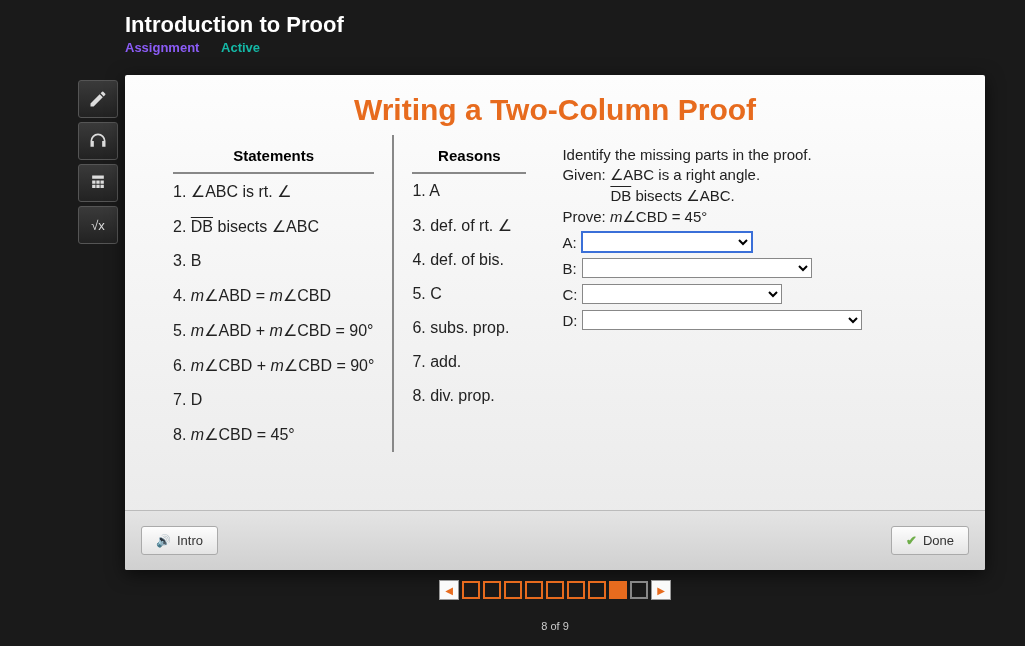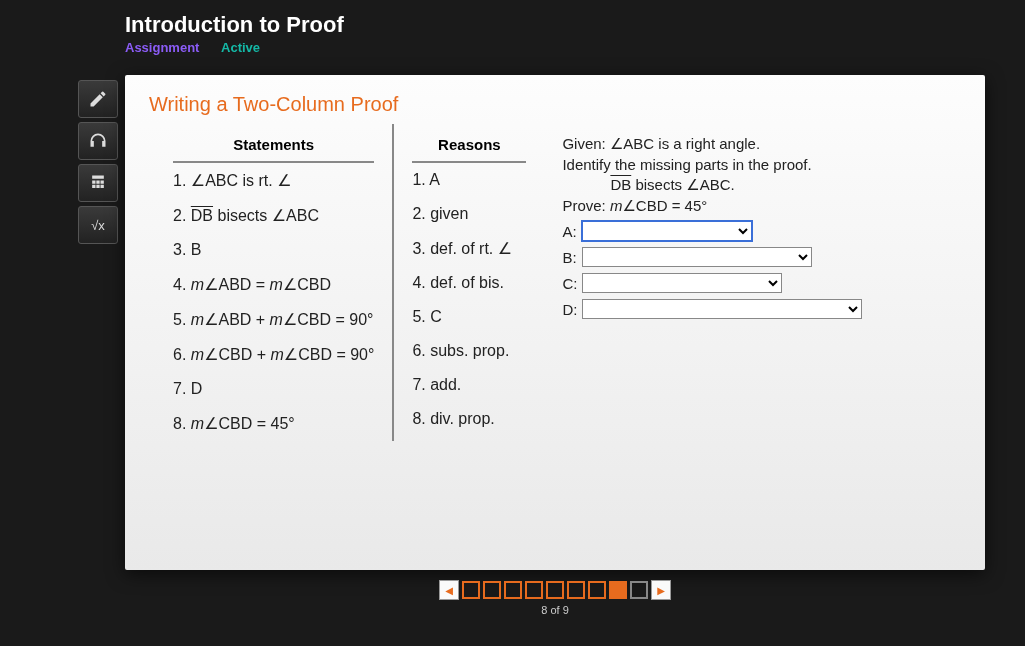--- a/index.html
+++ b/index.html
@@ -54,22 +54,23 @@
     width: 860px;
     height: 495px;
     background: linear-gradient(#fdfdfd,#e9e9e9);
     border-radius: 2px;
     box-shadow: 0 4px 18px rgba(0,0,0,.6);
     overflow: hidden;
   }
   .card-title {
     padding: 18px 24px 8px 24px;
     color: #e76b1e;
-    font-size: 20px;
-    font-weight: normal;
+    font-size: 30px;
+    font-weight: bold;
+    text-align: center;
   }
   .card-body {
     display: flex;
     padding: 0 10px;
   }
   .proof-table {
     display: flex;
     margin-left: 20px;
   }
   .col {
@@ -157,21 +158,21 @@
     font-size:10px;color:#e76b1e;cursor:pointer;
   }
   .pg-box {
     width: 18px; height: 18px;
     border: 2px solid #e76b1e;
     background: transparent;
     cursor:pointer;
   }
   .pg-box.current { background:#e76b1e; }
   .pg-box.future { border-color:#888; }
-  .pg-label { color:#ccc; font-size:11px; margin-top:4px;}
+  .pg-label { color:#ccc; font-size:11px; margin-top:20px;}
   .speaker-ico::before{content:"\1F50A"; font-size:12px;}
   .check-ico{color:#6fae4a;font-weight:bold;}
 </style>
 </head>
 <body>
 
 <div class="header">
   <h1>Introduction to Proof</h1>
   <div class="header-sub">
     <span class="assign">Assignment</span>
@@ -211,51 +212,60 @@
         <div class="row">3. B</div>
         <div class="row">4. <i>m</i>∠ABD = <i>m</i>∠CBD</div>
         <div class="row">5. <i>m</i>∠ABD + <i>m</i>∠CBD = 90°</div>
         <div class="row">6. <i>m</i>∠CBD + <i>m</i>∠CBD = 90°</div>
         <div class="row">7. D</div>
         <div class="row">8. <i>m</i>∠CBD = 45°</div>
       </div>
       <div class="col col-reas">
         <div class="col-head">Reasons</div>
         <div class="row">1. A</div>
-        <div class="row">2. given</div>
         <div class="row">3. def. of rt. ∠</div>
         <div class="row">4. def. of bis.</div>
         <div class="row">5. C</div>
         <div class="row">6. subs. prop.</div>
         <div class="row">7. add.</div>
         <div class="row">8. div. prop.</div>
       </div>
     </div>
     <div class="right-panel">
+      <div class="given-line">Identify the missing parts in the proof.</div>
       <div class="given-line"><span>Given:</span> ∠ABC is a right angle.</div>
-      <div class="given-line">Identify the missing parts in the proof.</div>
       <div class="given-line indent"><span class="overline">DB</span> bisects ∠ABC.</div>
       <div class="given-line"><span>Prove:</span> <i>m</i>∠CBD = 45°</div>
       <div class="answer-row">
           <label>A:</label>
           <select id="selA"></select>
         </div>
       <div class="answer-row">
           <label>B:</label>
           <select id="selB"></select>
         </div>
       <div class="answer-row">
           <label>C:</label>
           <select id="selC"></select>
         </div>
       <div class="answer-row">
           <label>D:</label>
           <select id="selD"></select>
         </div>
     </div>
+  </div>
+  <div class="footer-bar">
+    <button class="btn">
+        <span class="speaker-ico"></span>
+        <span>Intro</span>
+      </button>
+    <button class="btn btn-done">
+        <span class="check-ico">✔</span>
+        <span>Done</span>
+      </button>
   </div>
 </div>
 
 <div class="pager">
   <div class="pager-row">
     <div class="pg-arrow">◀</div>
     <div class="pg-box"></div>
     <div class="pg-box"></div>
     <div class="pg-box"></div>
     <div class="pg-box"></div>

